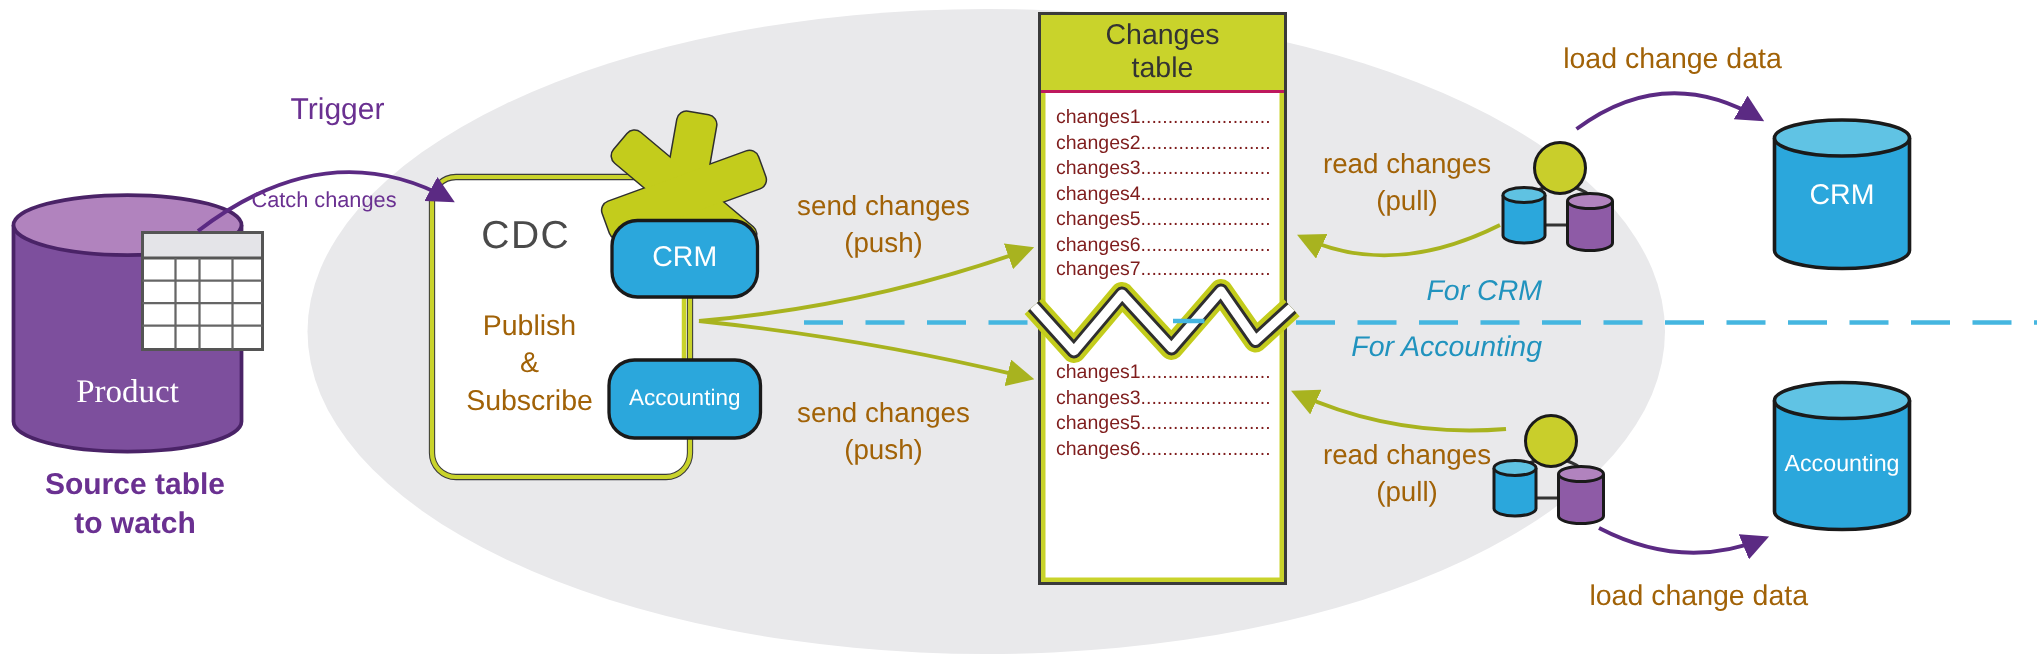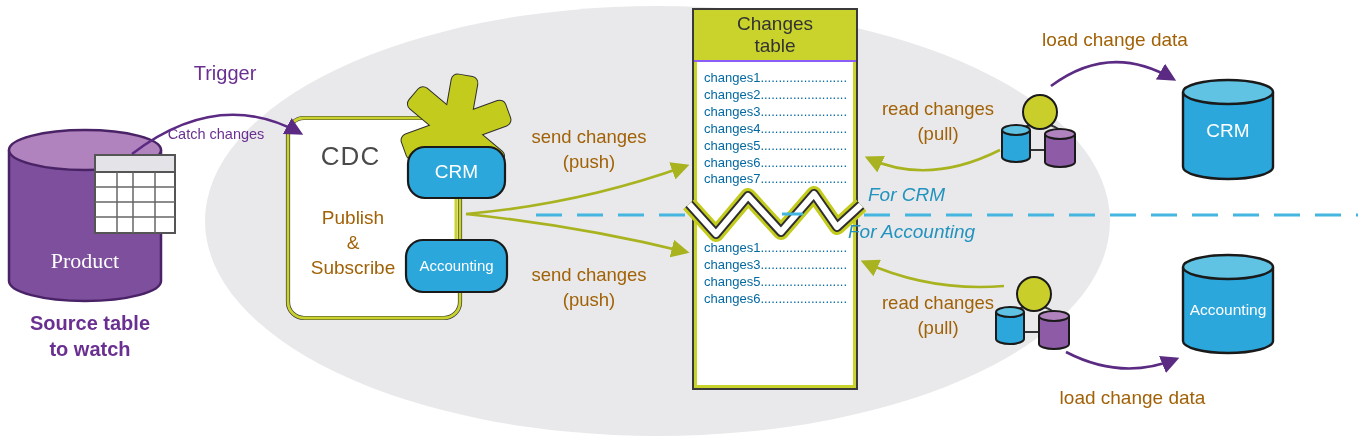--- a/index.html
+++ b/index.html
@@ -16,21 +16,21 @@
   .bg-ellipse {
     position:absolute; left:205px; top:6px; width:905px; height:430px;
     background:#e9e9eb; border-radius:50%;
     z-index:0;
   }
   svg.layer { position:absolute; left:0; top:0; z-index:3; }
   svg.under { z-index:1; }
 
   .label { position:absolute; z-index:4; text-align:center; color:#a16207; }
   .purple-text { color:#6a3091; }
-  .teal-text { color:#2193be; font-style:italic; text-align:left; }
+  .teal-text { color:#2193be; font-style:italic; text-align:right; }
   .white-text { color:#ffffff; }
 
   .trigger-label      { left:160px; top:62px;  width:130px; font-size:20px; }
   .catch-label        { left:152px; top:126px; width:128px; font-size:14.5px; }
   .cdc-title          { left:288px; top:141px; width:125px; font-size:26px; font-weight:normal; color:#4a4a4a; letter-spacing:1px; }
   .pubsub             { left:290px; top:205px; width:126px; font-size:19px; line-height:25px; }
   .send-top           { left:508px; top:124px; width:162px; font-size:18.5px; line-height:25px; }
   .send-bottom        { left:508px; top:262px; width:162px; font-size:18.5px; line-height:25px; }
   .read-top           { left:858px; top:96px;  width:160px; font-size:18.5px; line-height:25px; }
   .read-bottom        { left:858px; top:290px; width:160px; font-size:18.5px; line-height:25px; }
@@ -45,27 +45,27 @@
   .crm-cyl-label      { left:1183px; top:120px; width:90px; font-size:19px; }
   .acct-cyl-label     { left:1181px; top:301px; width:94px; font-size:15.5px; }
 
   .changes-table {
     position:absolute; left:692px; top:8px; width:166px; height:382px;
     background:#ffffff; border:2px solid #3a3a3a;
     box-shadow: inset 0 0 0 3px #c9d32b;
     z-index:2; box-sizing:border-box;
   }
   .ct-header {
-    height:50px; background:#c9d32b; border-bottom:2px solid #8b5cf6;
+    height:50px; background:#c9d32b; border-bottom:2px solid #be185d;
     display:flex; flex-direction:column; align-items:center; justify-content:center;
     font-size:19px; color:#333333; line-height:22px;
   }
   .ct-rows {
     position:absolute; left:10px; right:6px;
-    font-size:13px; color:#0369a1; line-height:16.9px;
+    font-size:13px; color:#7f1d1d; line-height:16.9px;
     white-space:nowrap; overflow:hidden; text-align:left;
   }
   .ct-rows-top { top:60px; }
   .ct-rows-bottom { top:230px; }
 </style>
 </head>
 <body>
 
 <div id="canvas">
 

